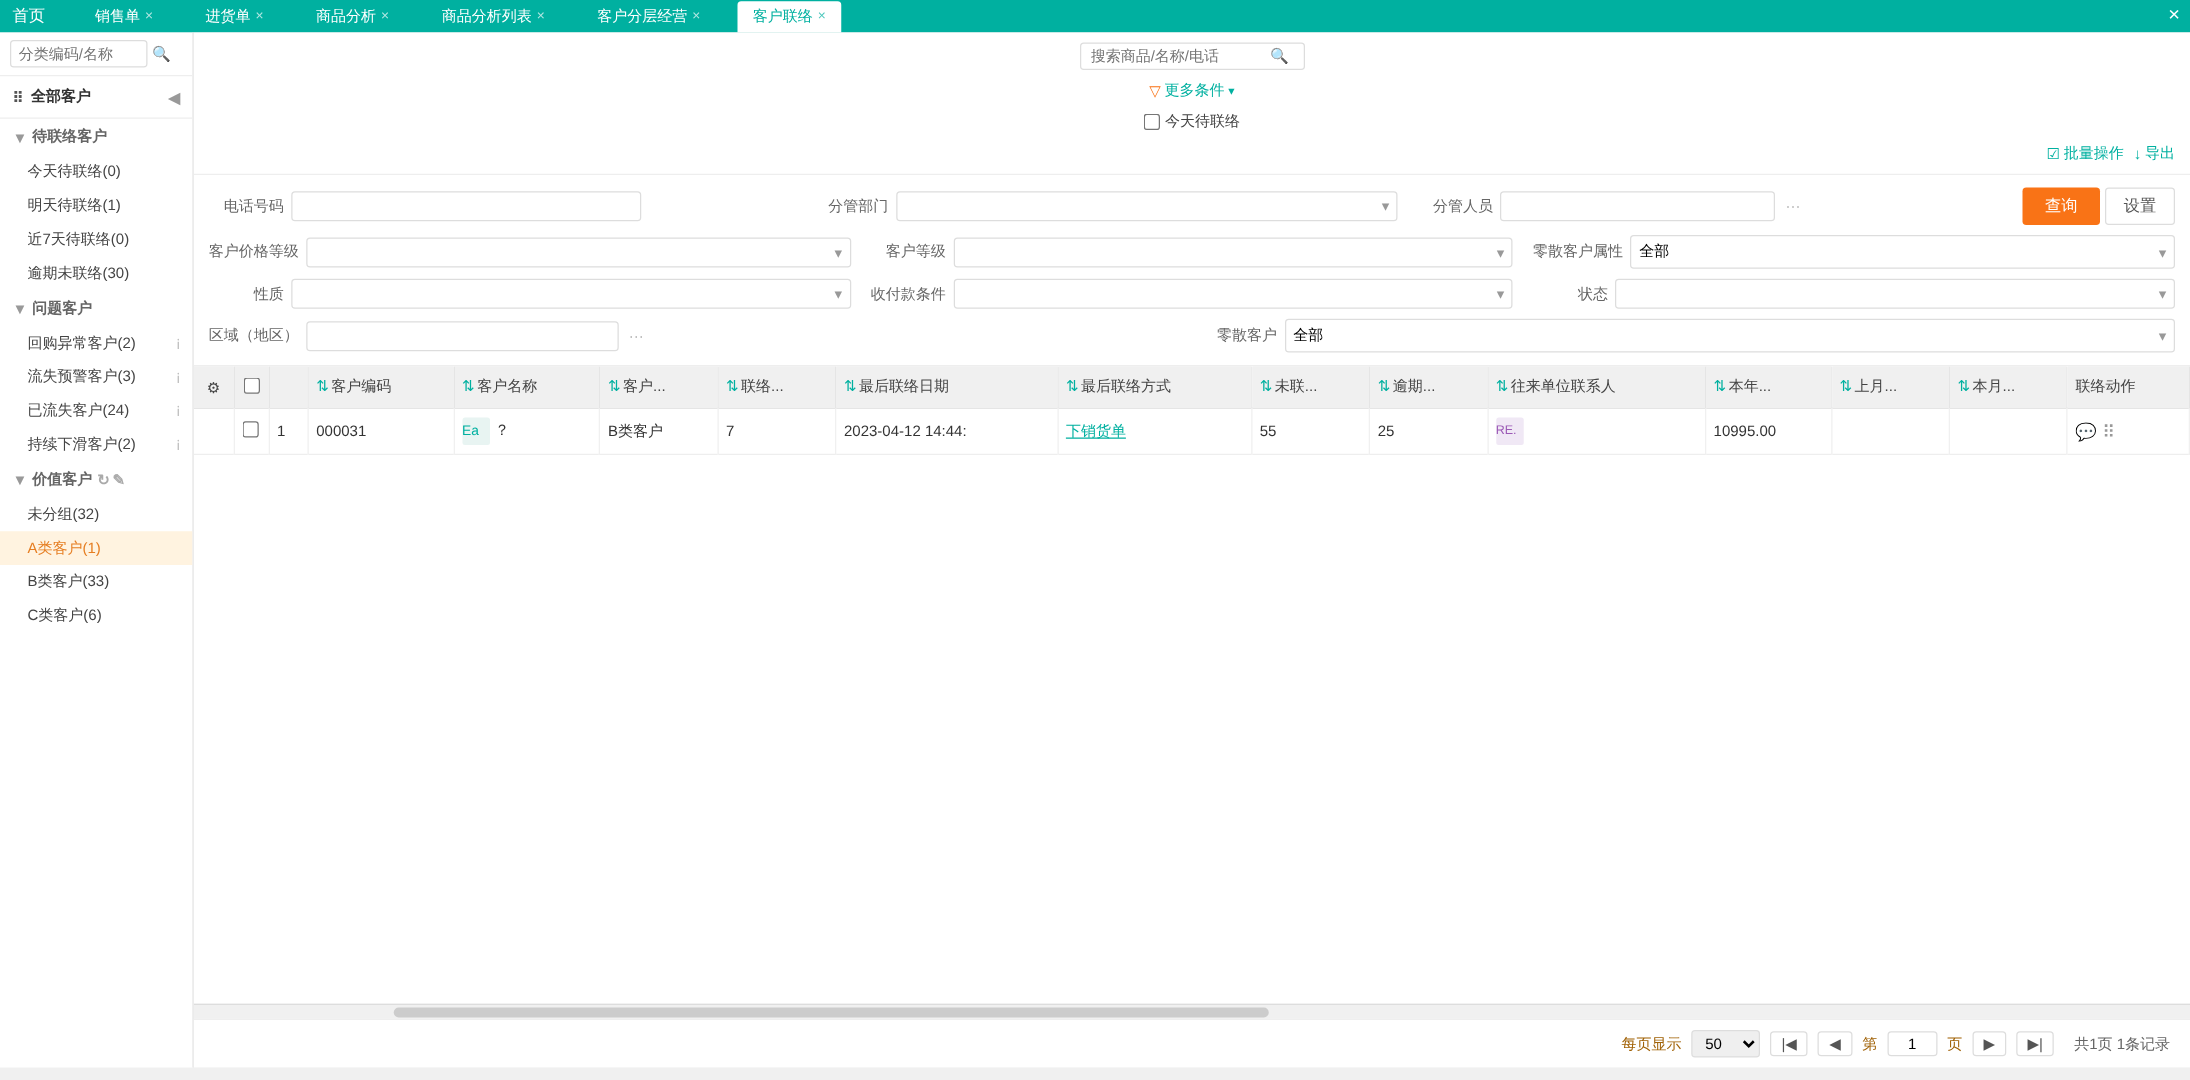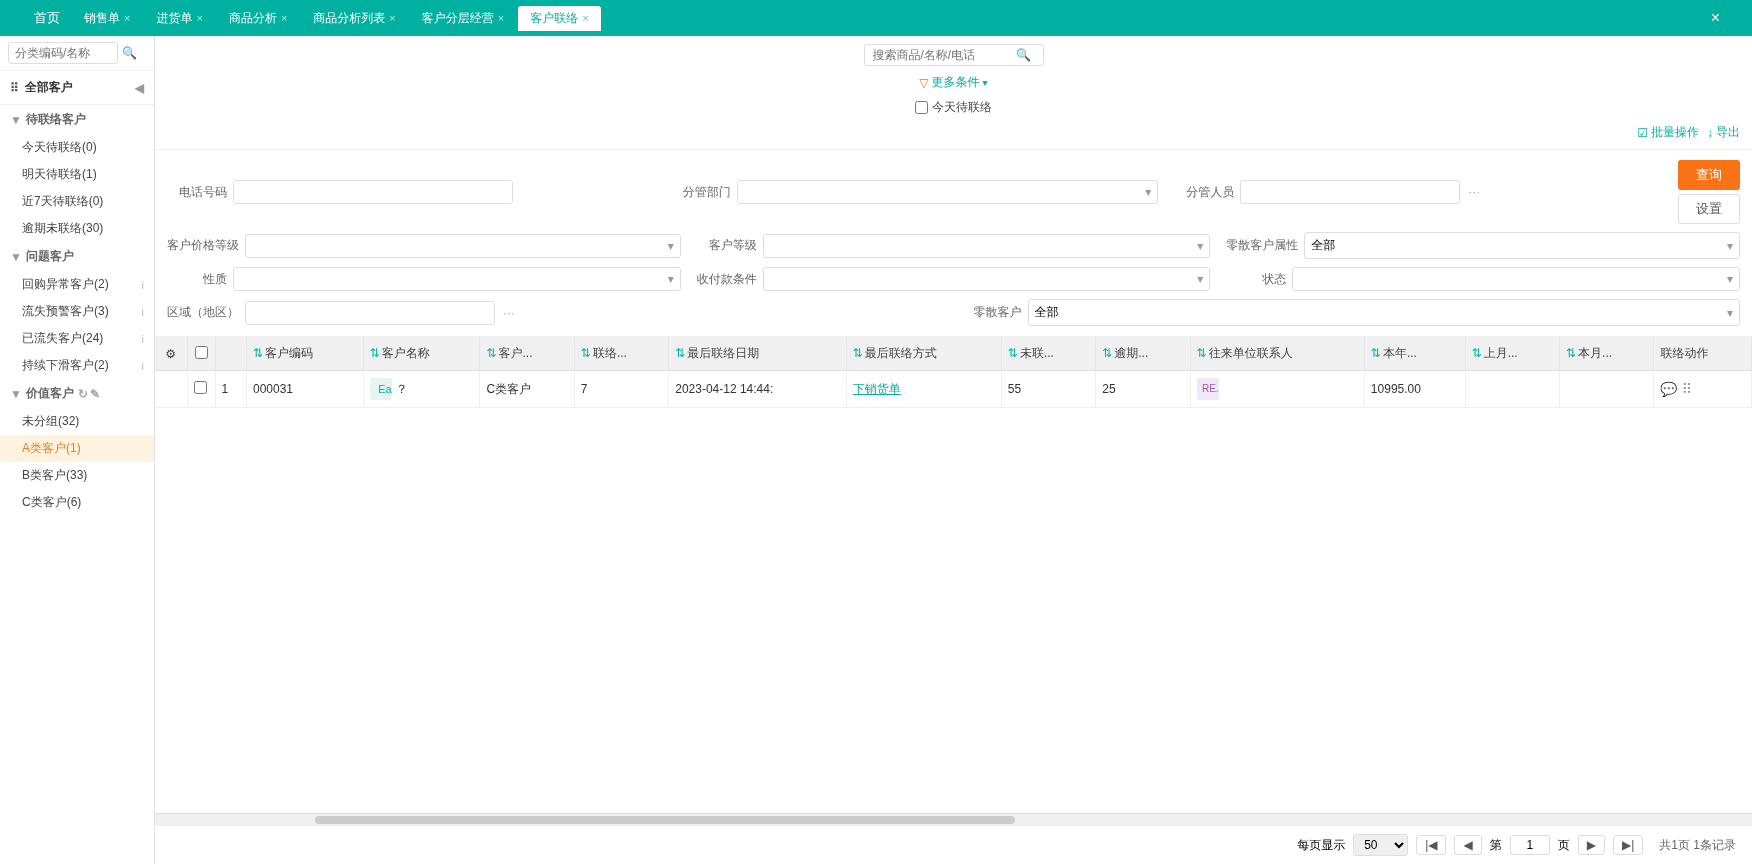--- a/index.html
+++ b/index.html
@@ -1,25 +1,25 @@
 <!DOCTYPE html>
 <html><head>
   <meta charset="utf-8">
   <style>
     * { box-sizing: border-box; margin: 0; padding: 0; font-family: 'Microsoft YaHei', Arial, sans-serif; font-size: 12px; }
     body { background: #f0f0f0; width: 1752px; height: 864px; overflow: hidden; }
     
     
     .top-nav {
       background: #00b0a0;
-      height: 36px;
-      display: flex;
-      align-items: center;
-      padding: 0 24px;
-      gap: 2px;
+      height: 26px;
+      display: flex;
+      align-items: center;
+      padding: 0 0;
+      gap: 18px;
     }
     .nav-tab {
       color: #fff;
       padding: 4px 12px;
       cursor: pointer;
       border-radius: 3px 3px 0 0;
       white-space: nowrap;
       display: flex;
       align-items: center;
       gap: 4px;
@@ -223,21 +223,21 @@
       background: #fff;
       color: #555;
       border: 1px solid #ddd;
       border-radius: 3px;
       padding: 5px 14px;
       cursor: pointer;
       font-size: 13px;
     }
     .search-btn-group {
       display: flex;
-      flex-direction: column;
+      flex-direction: row;
       gap: 4px;
       justify-content: flex-end;
       margin-left: auto;
     }
 
     
     .table-container {
       flex: 1;
       overflow: auto;
       background: #fff;
@@ -301,21 +301,21 @@
     
     .pagination {
       display: flex;
       align-items: center;
       justify-content: flex-end;
       padding: 8px 16px;
       background: #fff;
       border-top: 1px solid #eee;
       gap: 8px;
     }
-    .pagination-label { color: #000000; }
+    .pagination-label { color: #a16207; }
     .pagination-select {
       border: 1px solid #ddd;
       border-radius: 3px;
       padding: 2px 6px;
       font-size: 12px;
       outline: none;
     }
     .pagination-btn {
       border: 1px solid #ddd;
       background: #fff;
@@ -337,21 +337,21 @@
     .pagination-info { color: #666; margin-left: 8px; }
     
     input[type="checkbox"] { cursor: pointer; }
     
     .name-block {
       display: inline-block;
       width: 22px;
       height: 22px;
       background: #e8f4f2;
       border-radius: 2px;
-      text-align: right;
+      text-align: left;
       line-height: 22px;
       color: #00b0a0;
       font-size: 11px;
       margin-right: 4px;
     }
   </style>
 </head>
 <body>
 
 <div class="top-nav">
@@ -602,21 +602,21 @@
           <tr>
             <td></td>
             <td>
               <input type="checkbox" style="">
             </td>
             <td>1</td>
             <td>000031</td>
             <td>
               <span class="name-block">Ea</span><span>？</span>
             </td>
-            <td>C类客户</td>
+            <td>B类客户</td>
             <td>7</td>
             <td>2023-04-12 14:44:</td>
             <td>
               <span class="link-text">下销货单</span>
             </td>
             <td>55</td>
             <td>25</td>
             <td>
               <span class="name-block" style="background:#f0e8f5;color:#9b59b6;font-size:10px;">RE.</span>
             </td>

